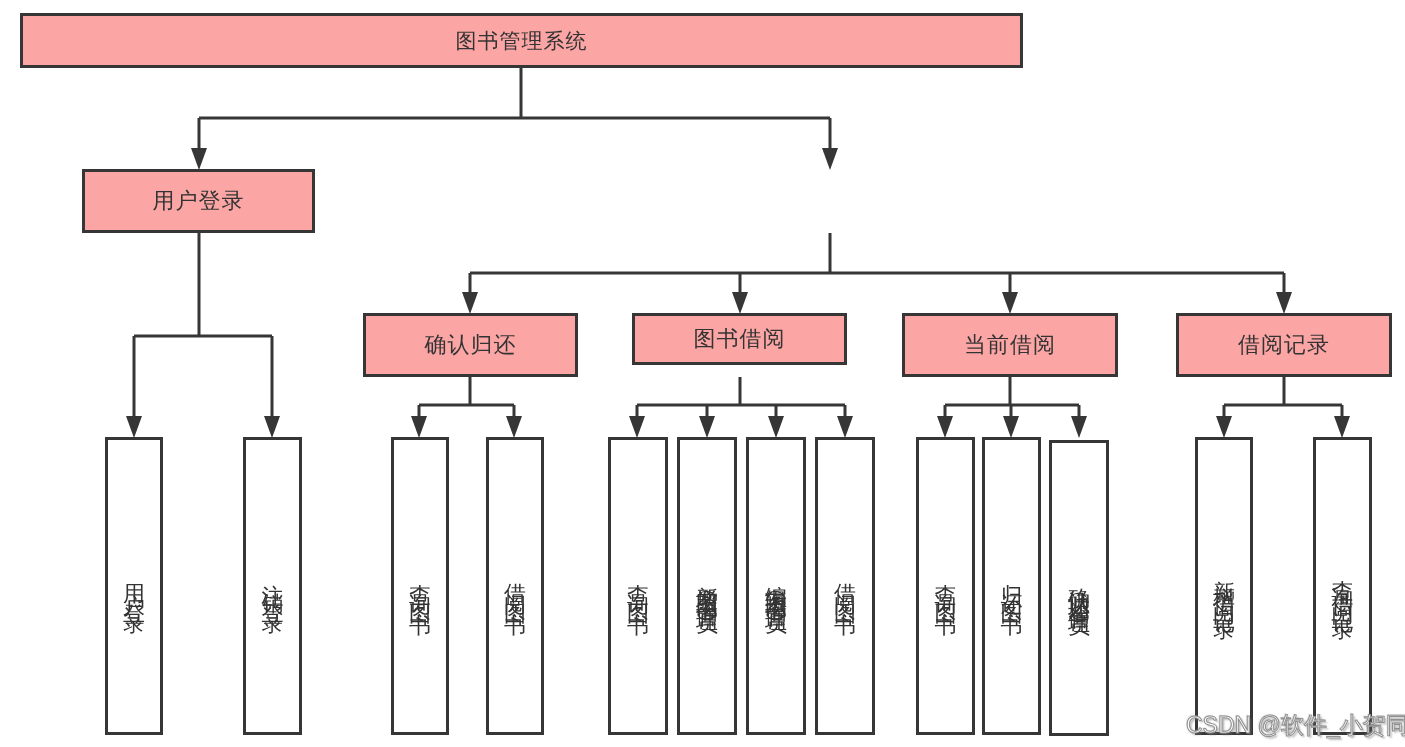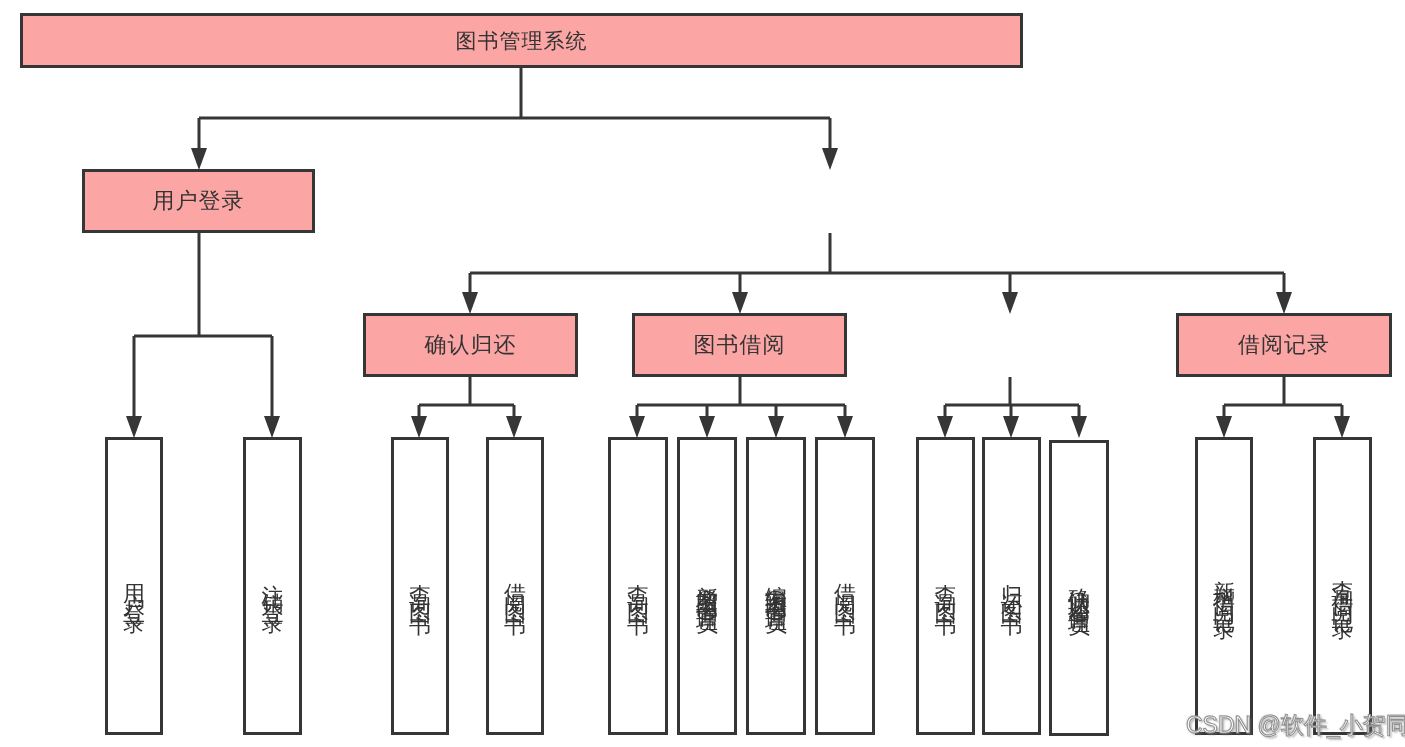--- a/index.html
+++ b/index.html
@@ -91,21 +91,22 @@
       <polygon points="1216,416 1232,416 1224,438"></polygon>
       <polygon points="1334,416 1350,416 1342,438"></polygon>
     </g>
   </svg>
 
   <div class="node" style="left:20px;top:13px;width:1003px;height:55px;font-size:21px;">图书管理系统</div>
 
   <div class="node" style="left:82px;top:169px;width:233px;height:64px;">用户登录</div>
 
   <div class="node" style="left:363px;top:313px;width:215px;height:64px;">确认归还</div>
-  <div class="node" style="left:632px;top:313px;width:215px;height:64px;">图书借阅</div>
+  <div class="node" style="left:632px;top:313px;width:215px;height:52px;">图书借阅</div>
+  <div class="node" style="left:902px;top:313px;width:216px;height:64px;">当前借阅</div>
   <div class="node" style="left:1176px;top:313px;width:216px;height:64px;">借阅记录</div>
 
   <div class="leaf ls10" style="left:105px;top:437px;width:58px;height:298px;">
     <span>用户登录</span>
   </div>
   <div class="leaf ls10" style="left:243px;top:437px;width:59px;height:298px;">
     <span>注销登录</span>
   </div>
 
   <div class="leaf ls10" style="left:391px;top:437px;width:58px;height:298px;">

